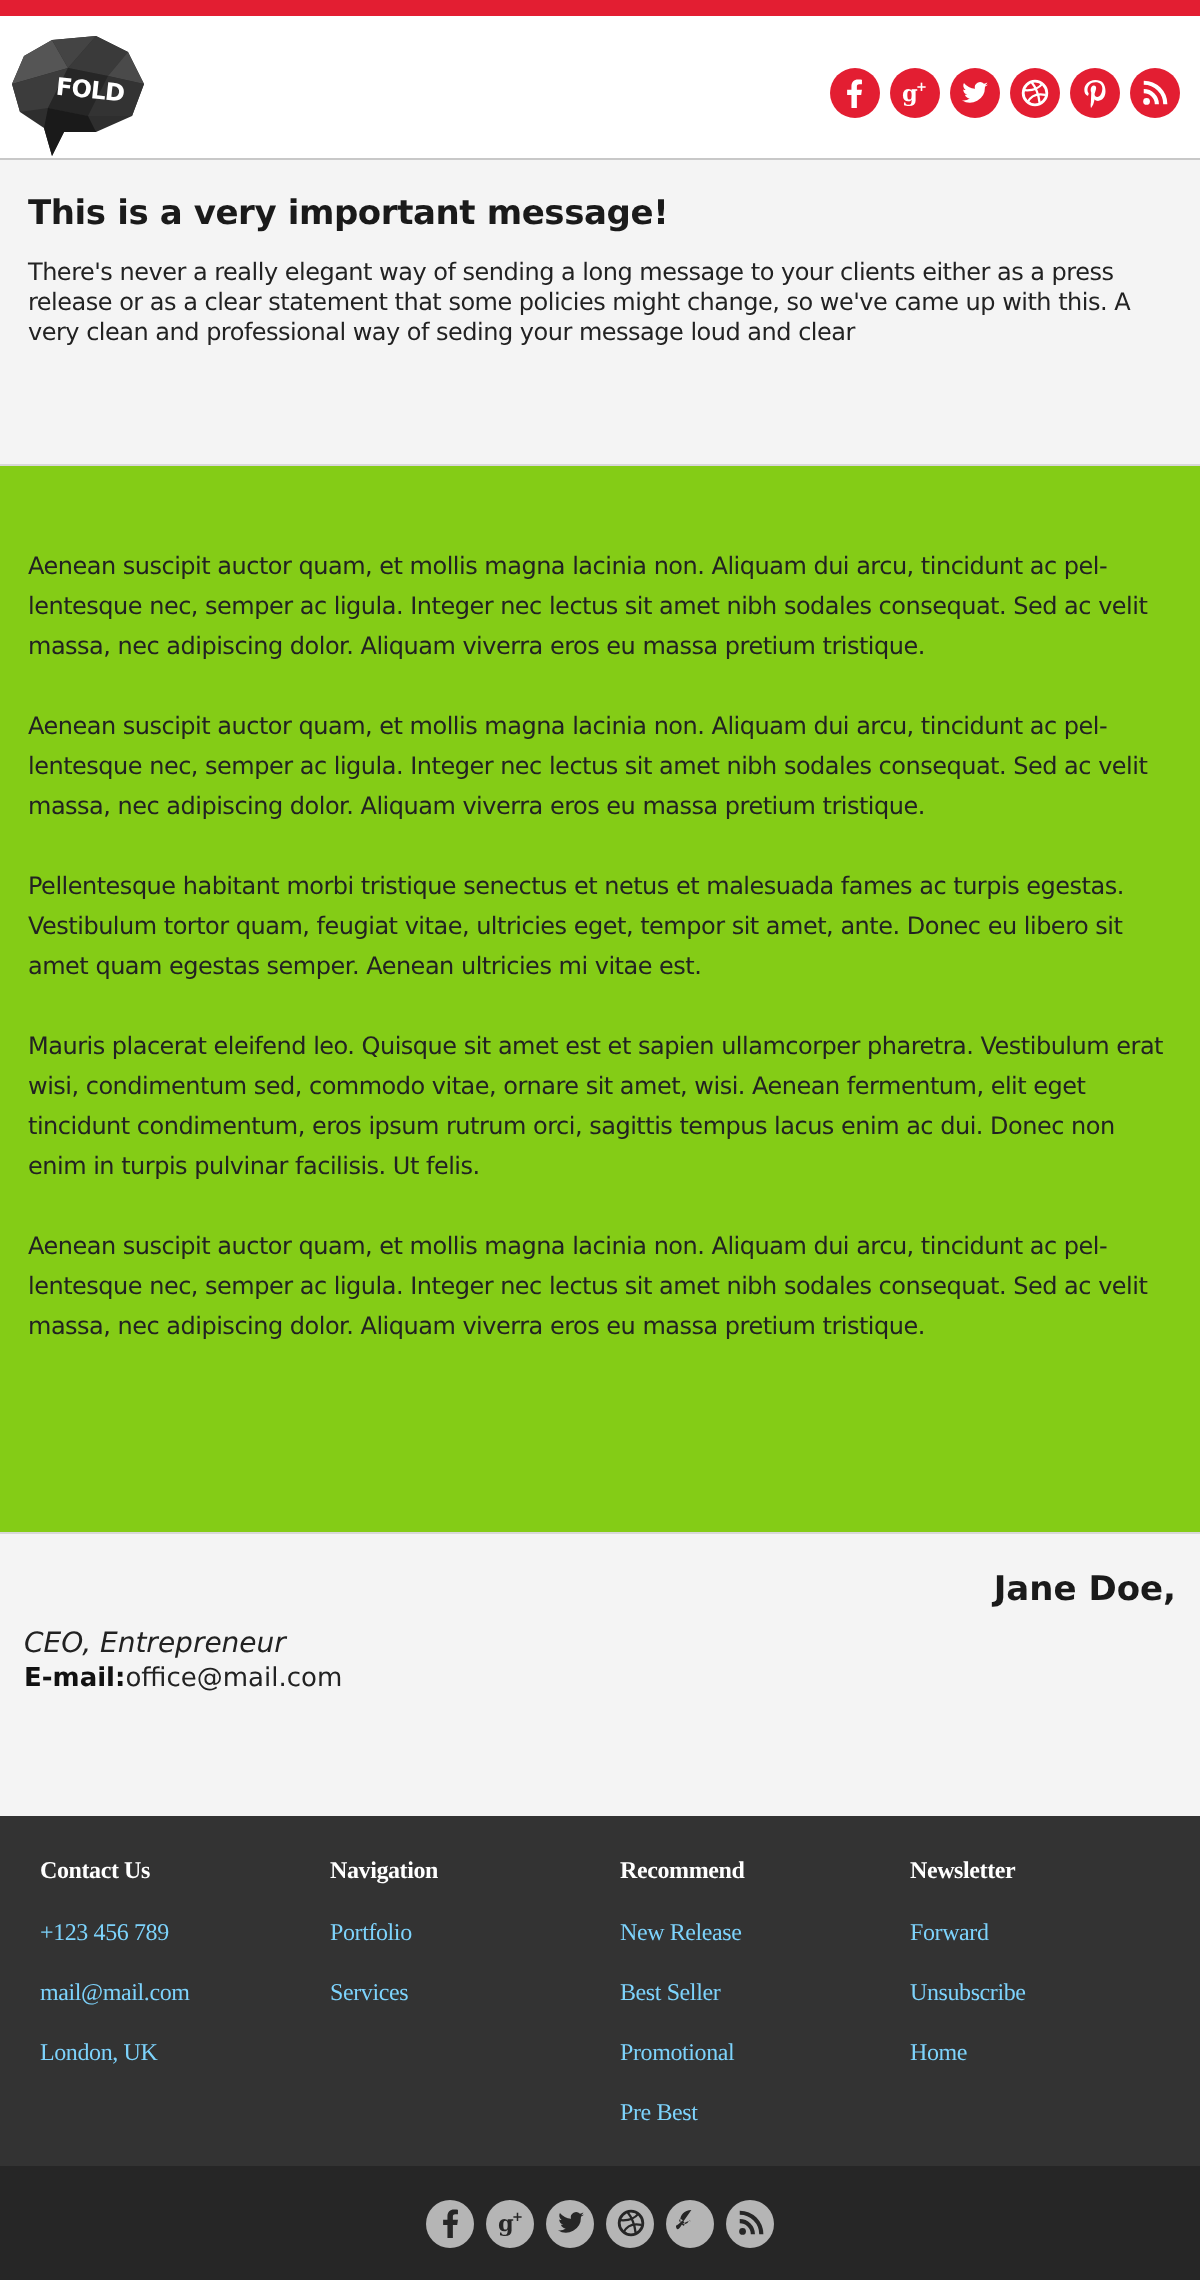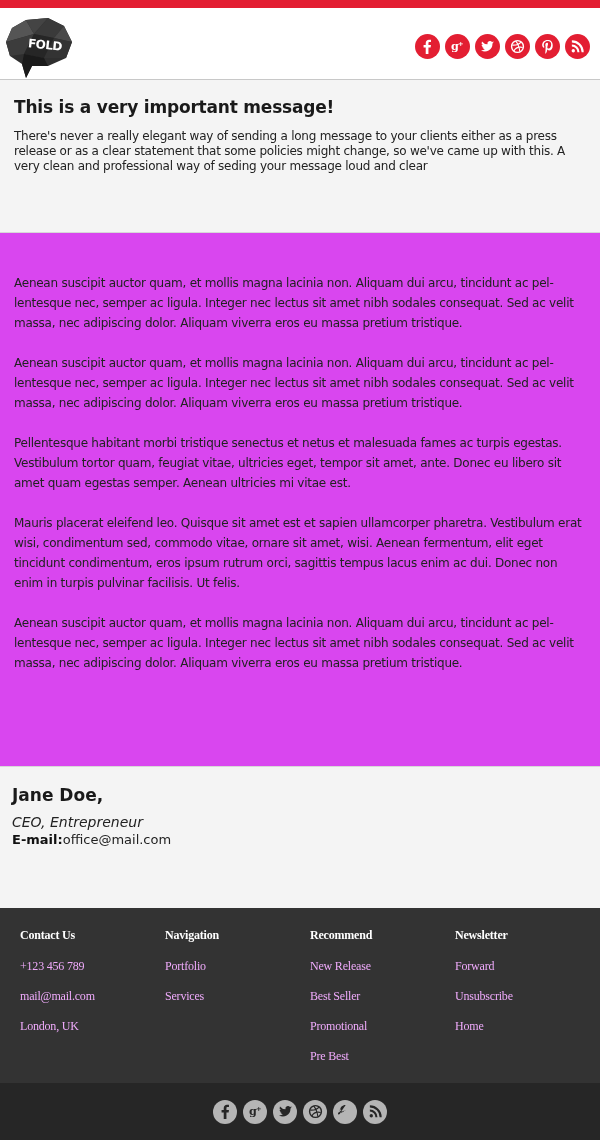--- a/index.html
+++ b/index.html
@@ -17,34 +17,34 @@
   .social-top { position: absolute; right: 10px; top: 26px; display: flex; gap: 5px; }
   .soc { width: 25px; height: 25px; border-radius: 50%; display: flex; align-items: center; justify-content: center; font-weight: bold; font-family: "DejaVu Serif", serif; }
   .soc svg { width: 15px; height: 15px; display: block; }
   .soc.red { background: #e31e32; color: #fff; }
   .soc.grey { background: #b5b5b5; color: #262626; width: 24px; height: 24px; }
 
   .intro { background: #f4f4f4; height: 153px; padding: 17px 24px 0 14px; border-bottom: 1px solid #d8d8d8; }
   .intro h1 { font-size: 17px; font-weight: bold; color: #1a1a1a; margin-bottom: 12px; letter-spacing: -0.2px; }
   .intro p { font-size: 12px; line-height: 15px; color: #222; letter-spacing: -0.25px; }
 
-  .body-copy { background: #d946ef; height: 534px; padding: 40px 14px 0 14px; border-bottom: 1px solid #d8d8d8; }
+  .body-copy { background: #84cc16; height: 534px; padding: 40px 14px 0 14px; border-bottom: 1px solid #d8d8d8; }
   .body-copy p { font-size: 12px; line-height: 20px; color: #222; margin-bottom: 20px; letter-spacing: -0.25px; }
   .body-copy p.tight { margin-bottom: 0; }
 
   .signature { background: #f4f4f4; height: 141px; padding: 18px 12px 0 12px; }
-  .sig-name { font-size: 17px; font-weight: bold; color: #1a1a1a; margin-bottom: 9px; }
+  .sig-name { font-size: 17px; font-weight: bold; color: #1a1a1a; margin-bottom: 9px; text-align: right; }
   .sig-role { font-size: 14px; font-style: italic; color: #222; line-height: 17px; }
   .sig-line { font-size: 13px; color: #222; line-height: 17px; }
   .sig-line b { color: #111; }
 
   .footer { background: #333333; height: 175px; display: flex; padding: 20px 0 0 20px; }
   .fcol { width: 152.5px; font-family: Liberation Serif, serif; }
   .fcol h3 { font-size: 12px; font-weight: bold; color: #fff; margin-bottom: 16px; letter-spacing: -0.2px; }
-  .fcol a { display: block; font-size: 12px; color: #f0abfc; text-decoration: none; margin-bottom: 16px; line-height: 14px; letter-spacing: -0.2px; }
+  .fcol a { display: block; font-size: 12px; color: #7dd3fc; text-decoration: none; margin-bottom: 16px; line-height: 14px; letter-spacing: -0.2px; }
 
   .bottom-bar { background: #262626; height: 57px; display: flex; justify-content: center; align-items: center; gap: 6px; padding-top: 0; }
 </style>
 </head>
 <body>
 
 <div class="page">
   <div class="topbar"></div>
 
   <div class="header">

